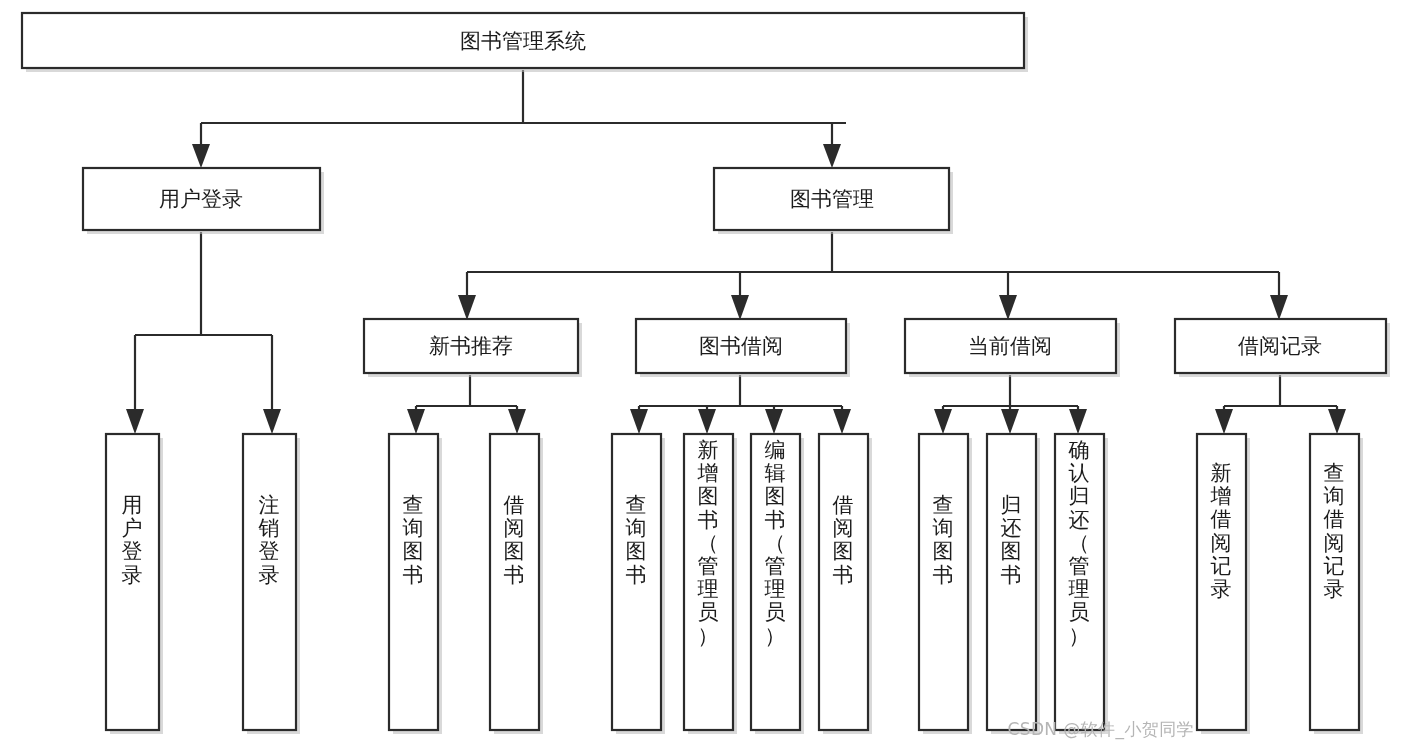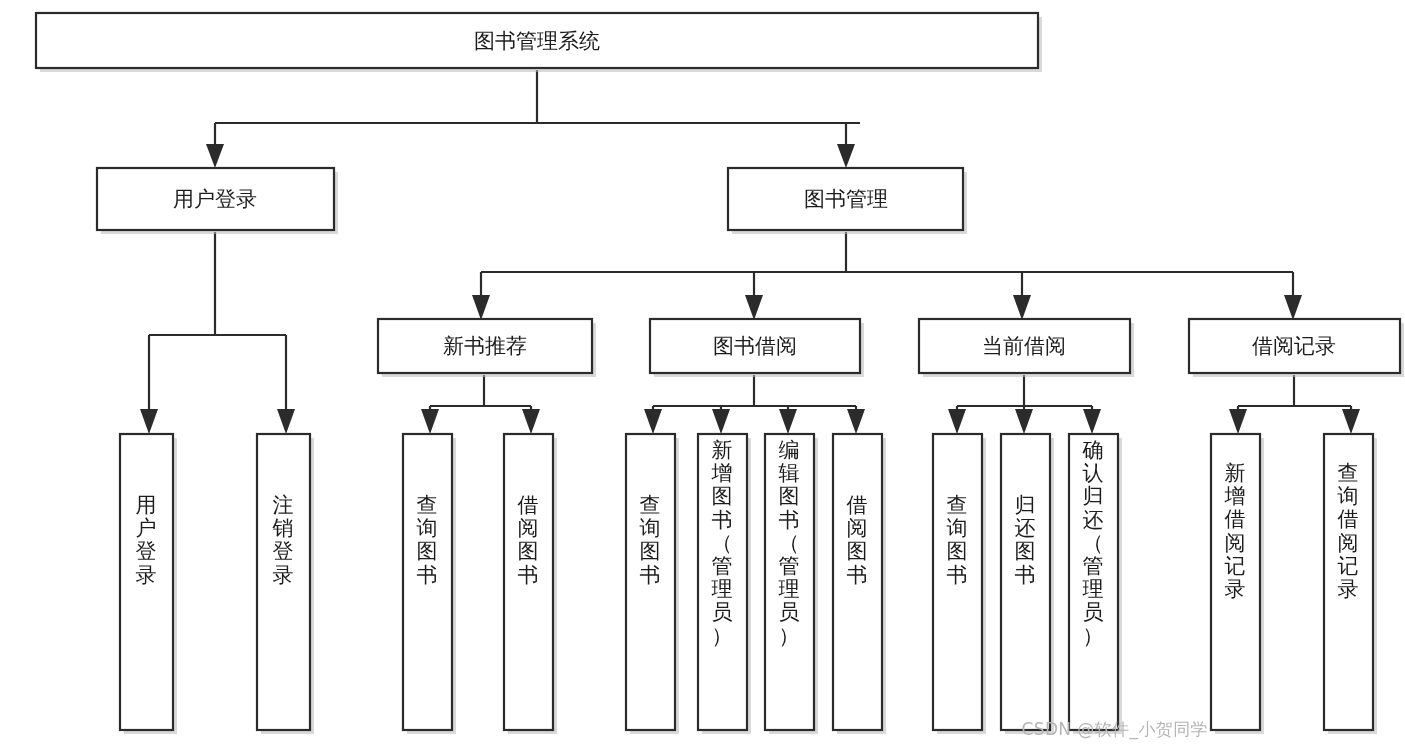--- a/index.html
+++ b/index.html
@@ -9,21 +9,21 @@
   }
   body {
     width: 1405px;
     height: 747px;
     font-family: "DejaVu Sans", "Liberation Sans", sans-serif;
     overflow: hidden;
     position: relative;
   }
   #diagram-root {
     position: absolute;
-    left: 16px;
+    left: 2px;
     top: 0;
     width: 1202px;
     height: 747px;
   }
   svg.flow {
     display: block;
     width: 1405px;
     height: 747px;
   }
   .node-box {

